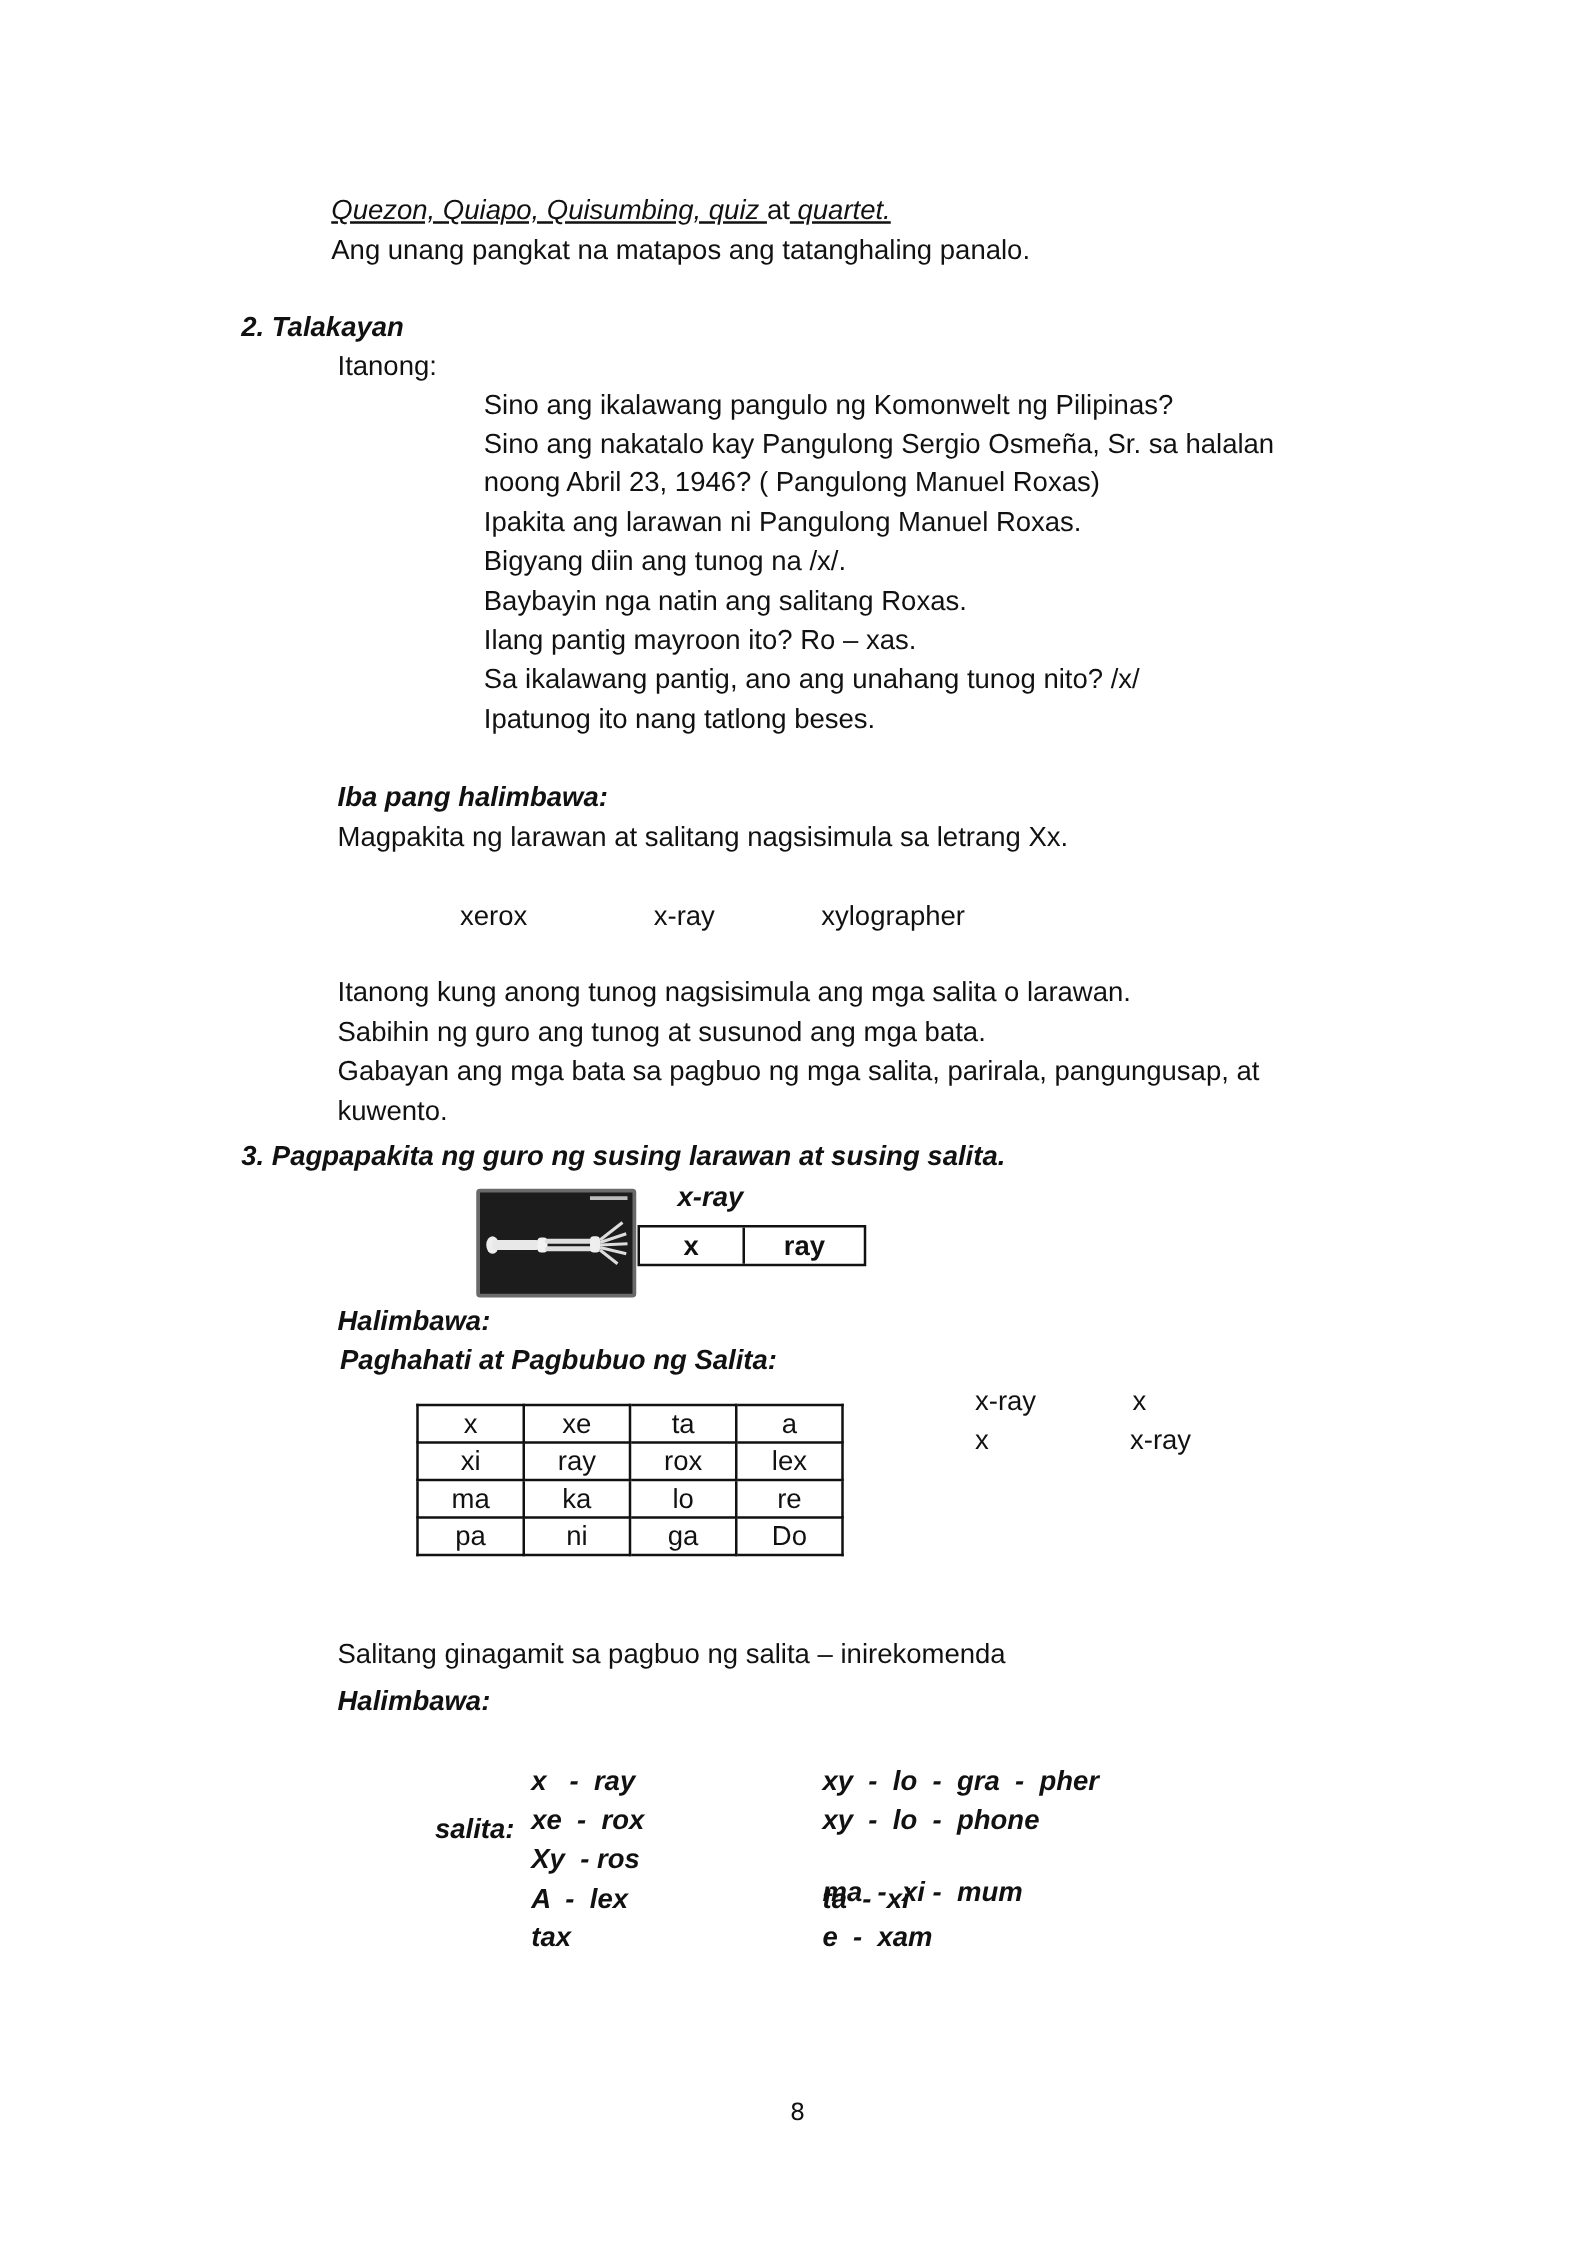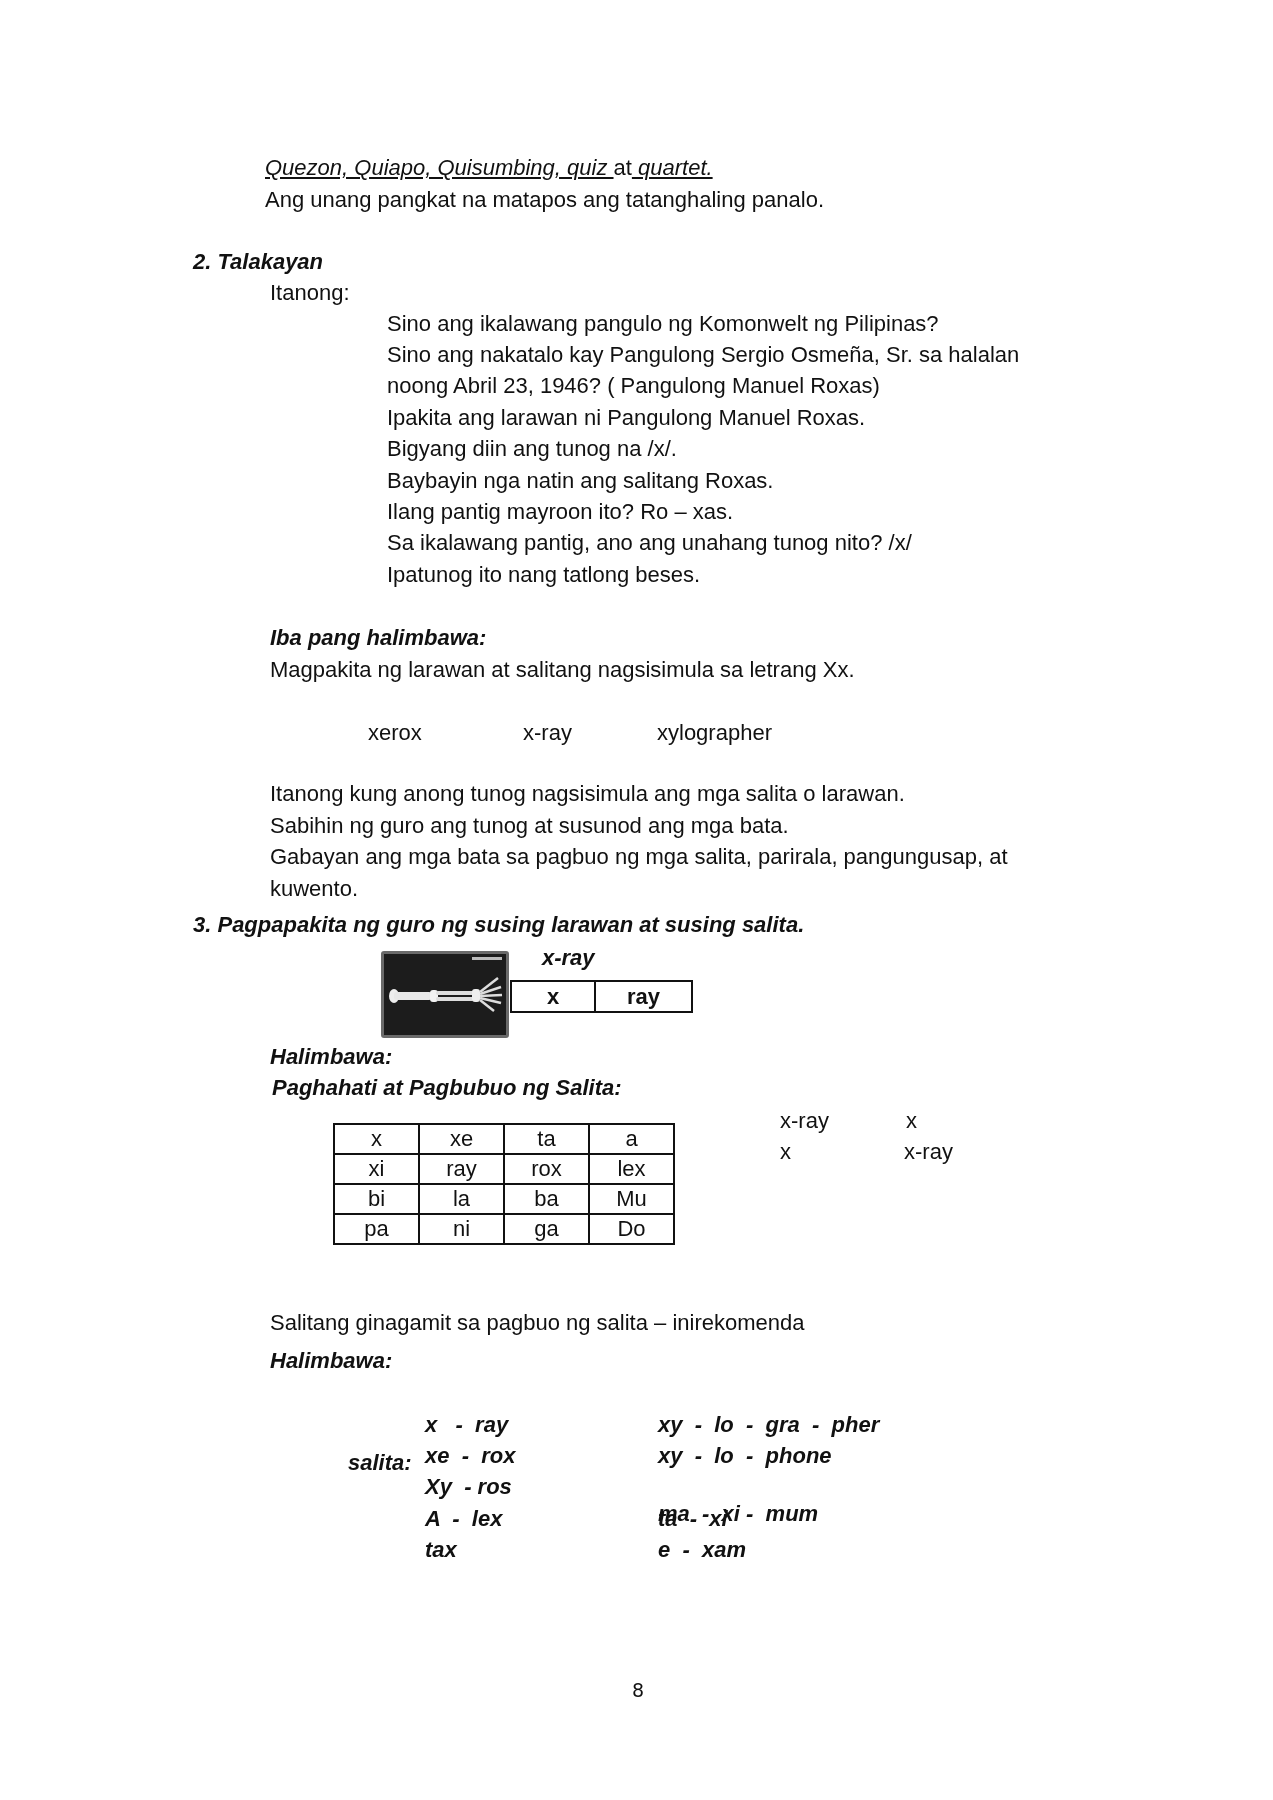--- a/index.html
+++ b/index.html
@@ -103,24 +103,24 @@
         <td>ta</td>
         <td>a</td>
       </tr>
       <tr>
         <td>xi</td>
         <td>ray</td>
         <td>rox</td>
         <td>lex</td>
       </tr>
       <tr>
-        <td>bi</td>
-        <td>la</td>
-        <td>ba</td>
-        <td>Mu</td>
+        <td>ma</td>
+        <td>ka</td>
+        <td>lo</td>
+        <td>re</td>
       </tr>
       <tr>
         <td>pa</td>
         <td>ni</td>
         <td>ga</td>
         <td>Do</td>
       </tr>
     </tbody>
 </table>
 

